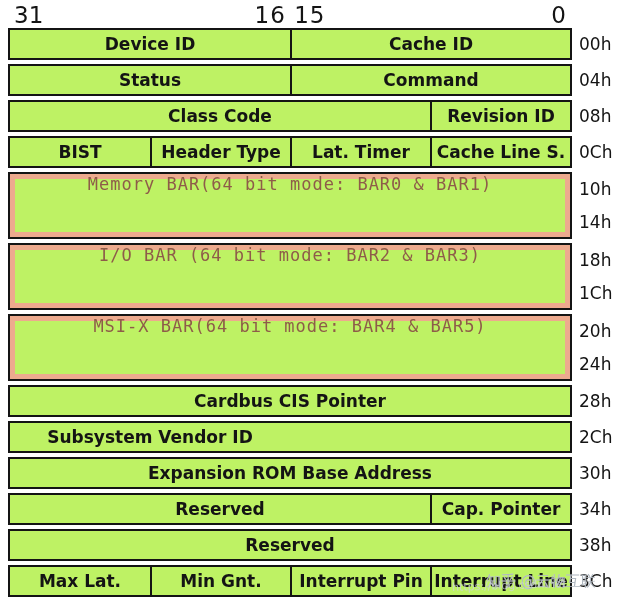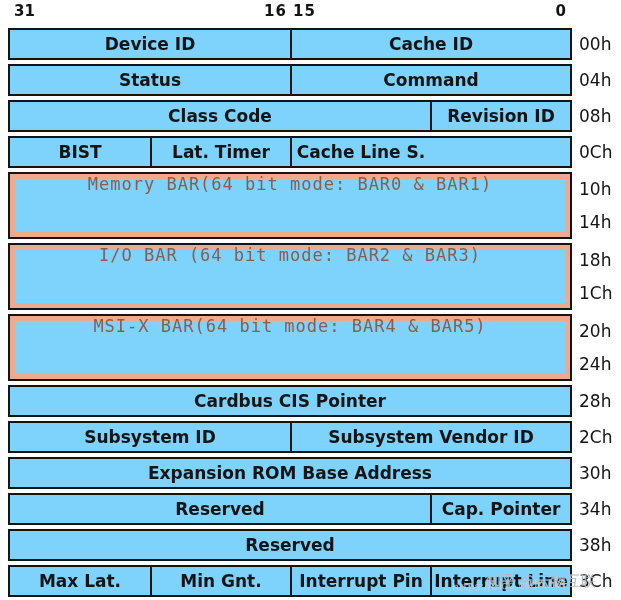--- a/index.html
+++ b/index.html
@@ -6,37 +6,37 @@
   .canvas{
     position:relative;
     width:621px;height:600px;
     background:#ffffff;
     font-family:"DejaVu Sans","Liberation Sans",sans-serif;
     overflow:hidden;
   }
   
   .bit-header{
     position:absolute;top:2px;left:8px;width:564px;height:24px;
-    font-size:15px;font-weight:bold;color:#141414;
+    font-size:23px;font-weight:normal;color:#141414;
   }
   .bit-left{position:absolute;left:6px;top:0;}
   .bit-middle{position:absolute;left:0;top:0;width:100%;text-align:center;letter-spacing:1px;}
   .bit-right{position:absolute;right:6px;top:0;}
 
   
   .grid{
     position:absolute;top:28px;left:8px;
     display:flex;flex-direction:column;
   }
   .row{display:flex;align-items:stretch;margin-bottom:4px;}
   .row:last-child{margin-bottom:0;}
   .cells{
     width:564px;height:32px;box-sizing:border-box;
     border:2px solid var(--line,#141414);
-    display:flex;background:#7dd3fc;
+    display:flex;background:#bef264;
   }
   .cell{
     box-sizing:border-box;
     display:flex;align-items:center;justify-content:center;
     font-size:17px;font-weight:bold;color:#141414;
     white-space:nowrap;overflow:hidden;
   }
   .cell + .cell{border-left:2px solid var(--line,#141414);}
   .w25{width:25%;} .w50{width:50%;} .w75{width:75%;} .w100{width:100%;border-radius:13px;}
 
@@ -114,20 +114,21 @@
       <div class="cells">
         <div class="cell w75">Class Code</div>
         <div class="cell w25">Revision ID</div>
       </div>
       <div class="offset">08h</div>
     </div>
 
     <div class="row">
       <div class="cells">
         <div class="cell w25">BIST</div>
+        <div class="cell w25">Header Type</div>
         <div class="cell w25">Lat. Timer</div>
         <div class="cell w25">Cache Line S.</div>
       </div>
       <div class="offset">0Ch</div>
     </div>
 
     <div class="row">
       <div class="cells bar">
         <span class="bar-label">Memory BAR(64 bit mode: BAR0 &amp; BAR1)</span>
       </div>
@@ -159,21 +160,20 @@
 
     <div class="row">
       <div class="cells">
         <div class="cell w100">Cardbus CIS Pointer</div>
       </div>
       <div class="offset">28h</div>
     </div>
 
     <div class="row">
       <div class="cells">
-        <div class="cell w50">Subsystem ID</div>
         <div class="cell w50">Subsystem Vendor ID</div>
       </div>
       <div class="offset">2Ch</div>
     </div>
 
     <div class="row">
       <div class="cells">
         <div class="cell w100">Expansion ROM Base Address</div>
       </div>
       <div class="offset">30h</div>

